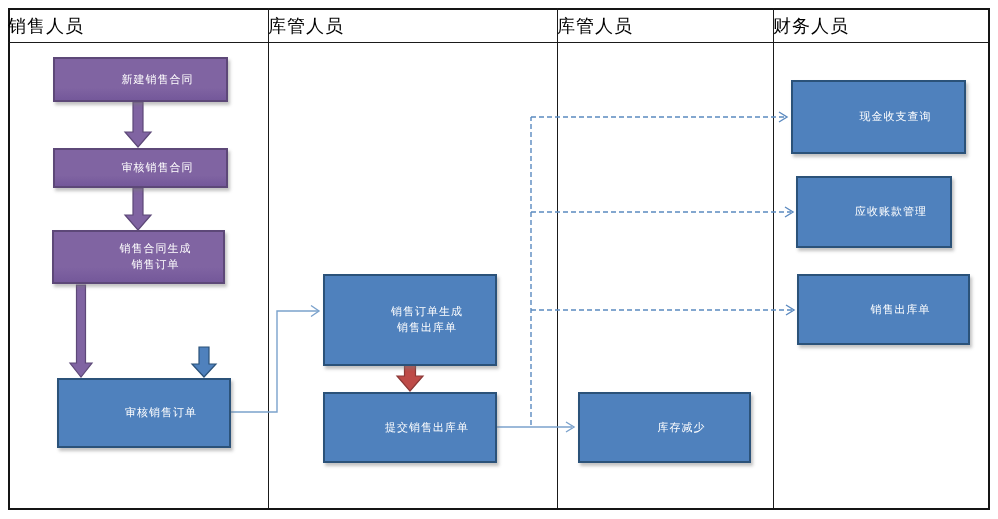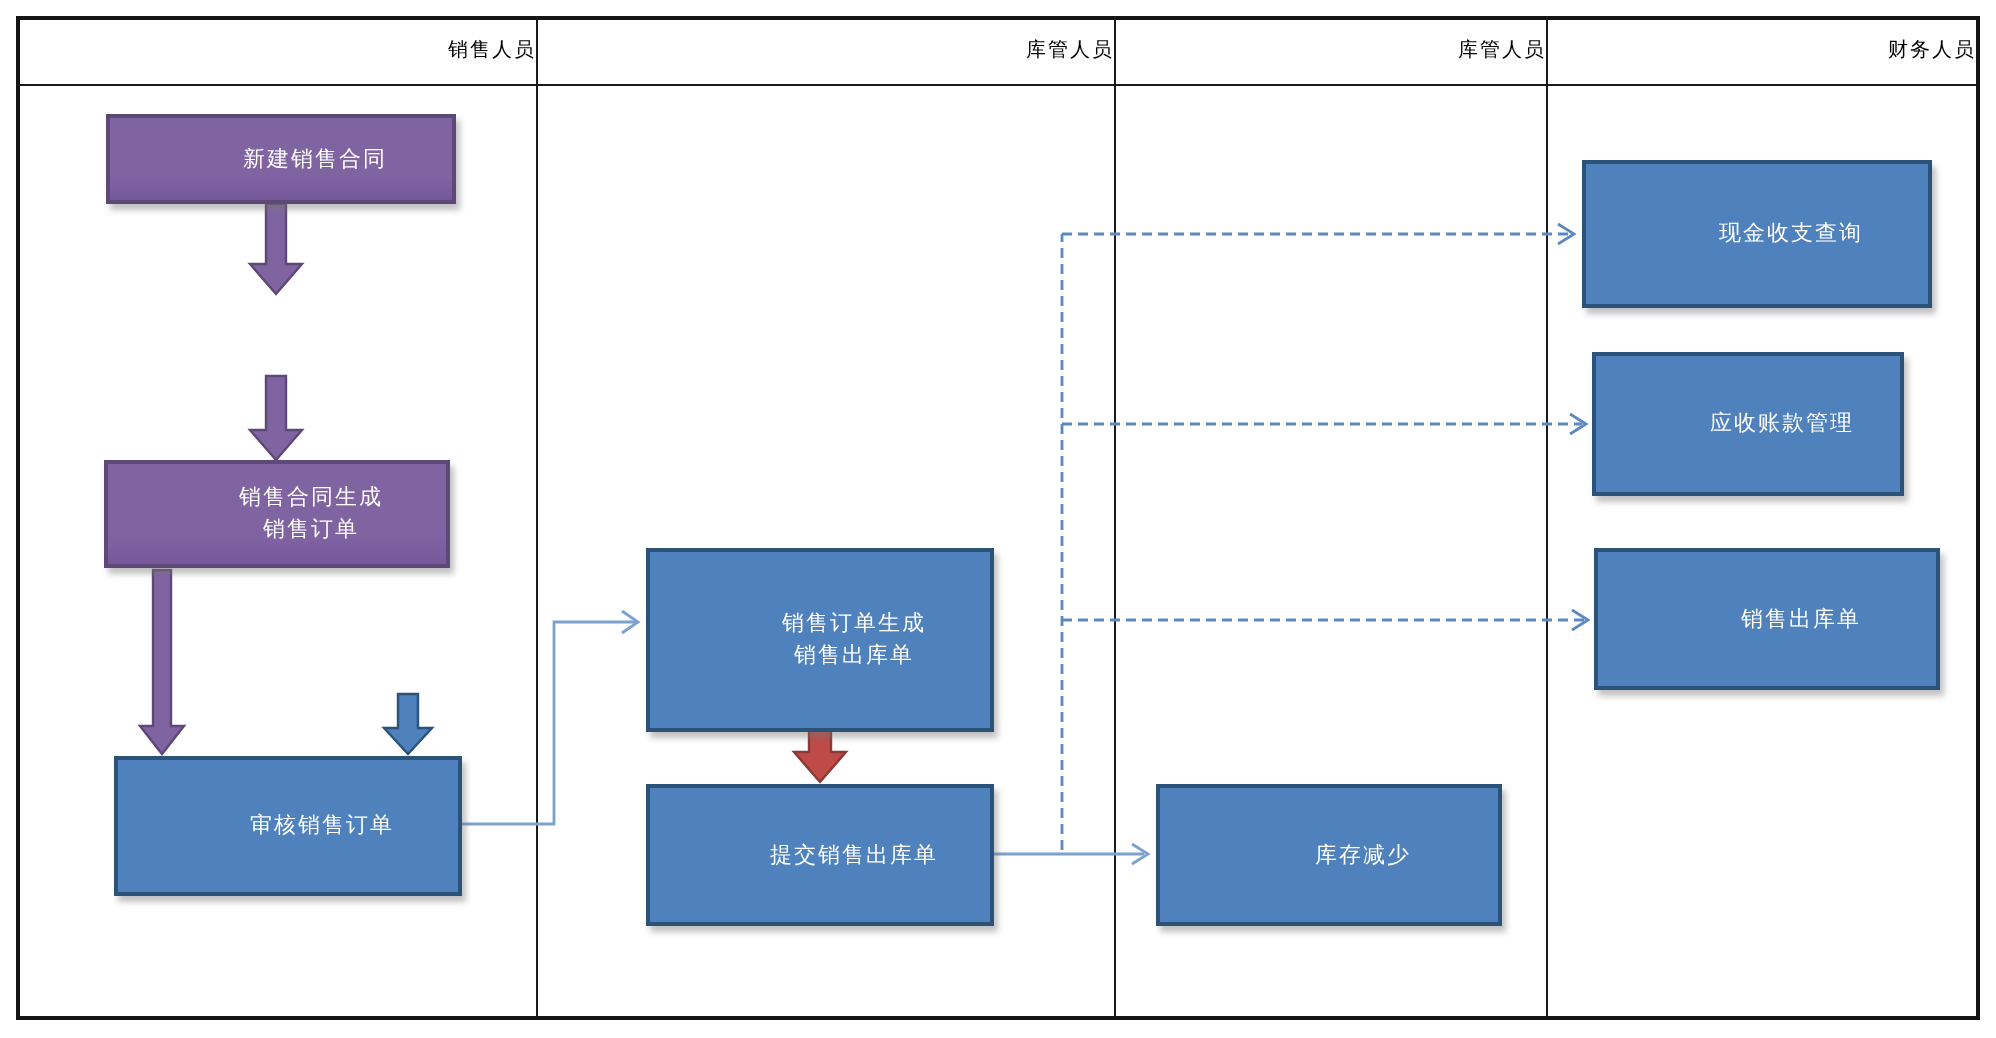--- a/index.html
+++ b/index.html
@@ -5,22 +5,22 @@
   html,body{margin:0;padding:0;background:#fff;}
   #stage{
     position:relative;width:998px;height:519px;background:#fff;overflow:hidden;
     font-family:"DejaVu Sans","Liberation Sans",sans-serif;
   }
   
   .outer-border{position:absolute;left:8px;top:8px;width:978px;height:498px;border:2px solid #151515;background:transparent;}
   .hline{position:absolute;background:#1a1a1a;height:1px;}
   .vline{position:absolute;background:#1a1a1a;width:1px;}
   .lane-header{
-    position:absolute;top:9px;height:33px;line-height:33px;text-align:right;
-    font-size:10px;color:#000;letter-spacing:1px;
+    position:absolute;top:9px;height:33px;line-height:33px;text-align:left;
+    font-size:18px;color:#000;letter-spacing:1px;
   }
   
   .node{
     position:absolute;display:flex;flex-direction:column;align-items:center;justify-content:center;
     color:#fff;font-size:11px;letter-spacing:1px;text-align:center;line-height:1.45;
     box-shadow:2px 3px 3px rgba(120,120,120,0.45);
     box-sizing:border-box;
     padding-left:34px;
   }
   .node.purple{
@@ -89,20 +89,23 @@
     <path class="chev-dash" d="M779,112 L787,117 L779,122"></path>
     <path class="conn-dash" d="M531,212 L791,212"></path>
     <path class="chev-dash" d="M785,207 L793,212 L785,217"></path>
     <path class="conn-dash" d="M531,310 L792,310"></path>
     <path class="chev-dash" d="M786,305 L794,310 L786,315"></path>
   </svg>
 
   <div class="node purple n0">
     <span>新建销售合同</span>
   </div>
+  <div class="node purple n1">
+    <span>审核销售合同</span>
+  </div>
   <div class="node purple n2">
     <span>销售合同生成</span>
     <span>销售订单</span>
   </div>
   <div class="node blue n4">
     <span>审核销售订单</span>
   </div>
   <div class="node blue n5">
     <span>销售订单生成</span>
     <span>销售出库单</span>

